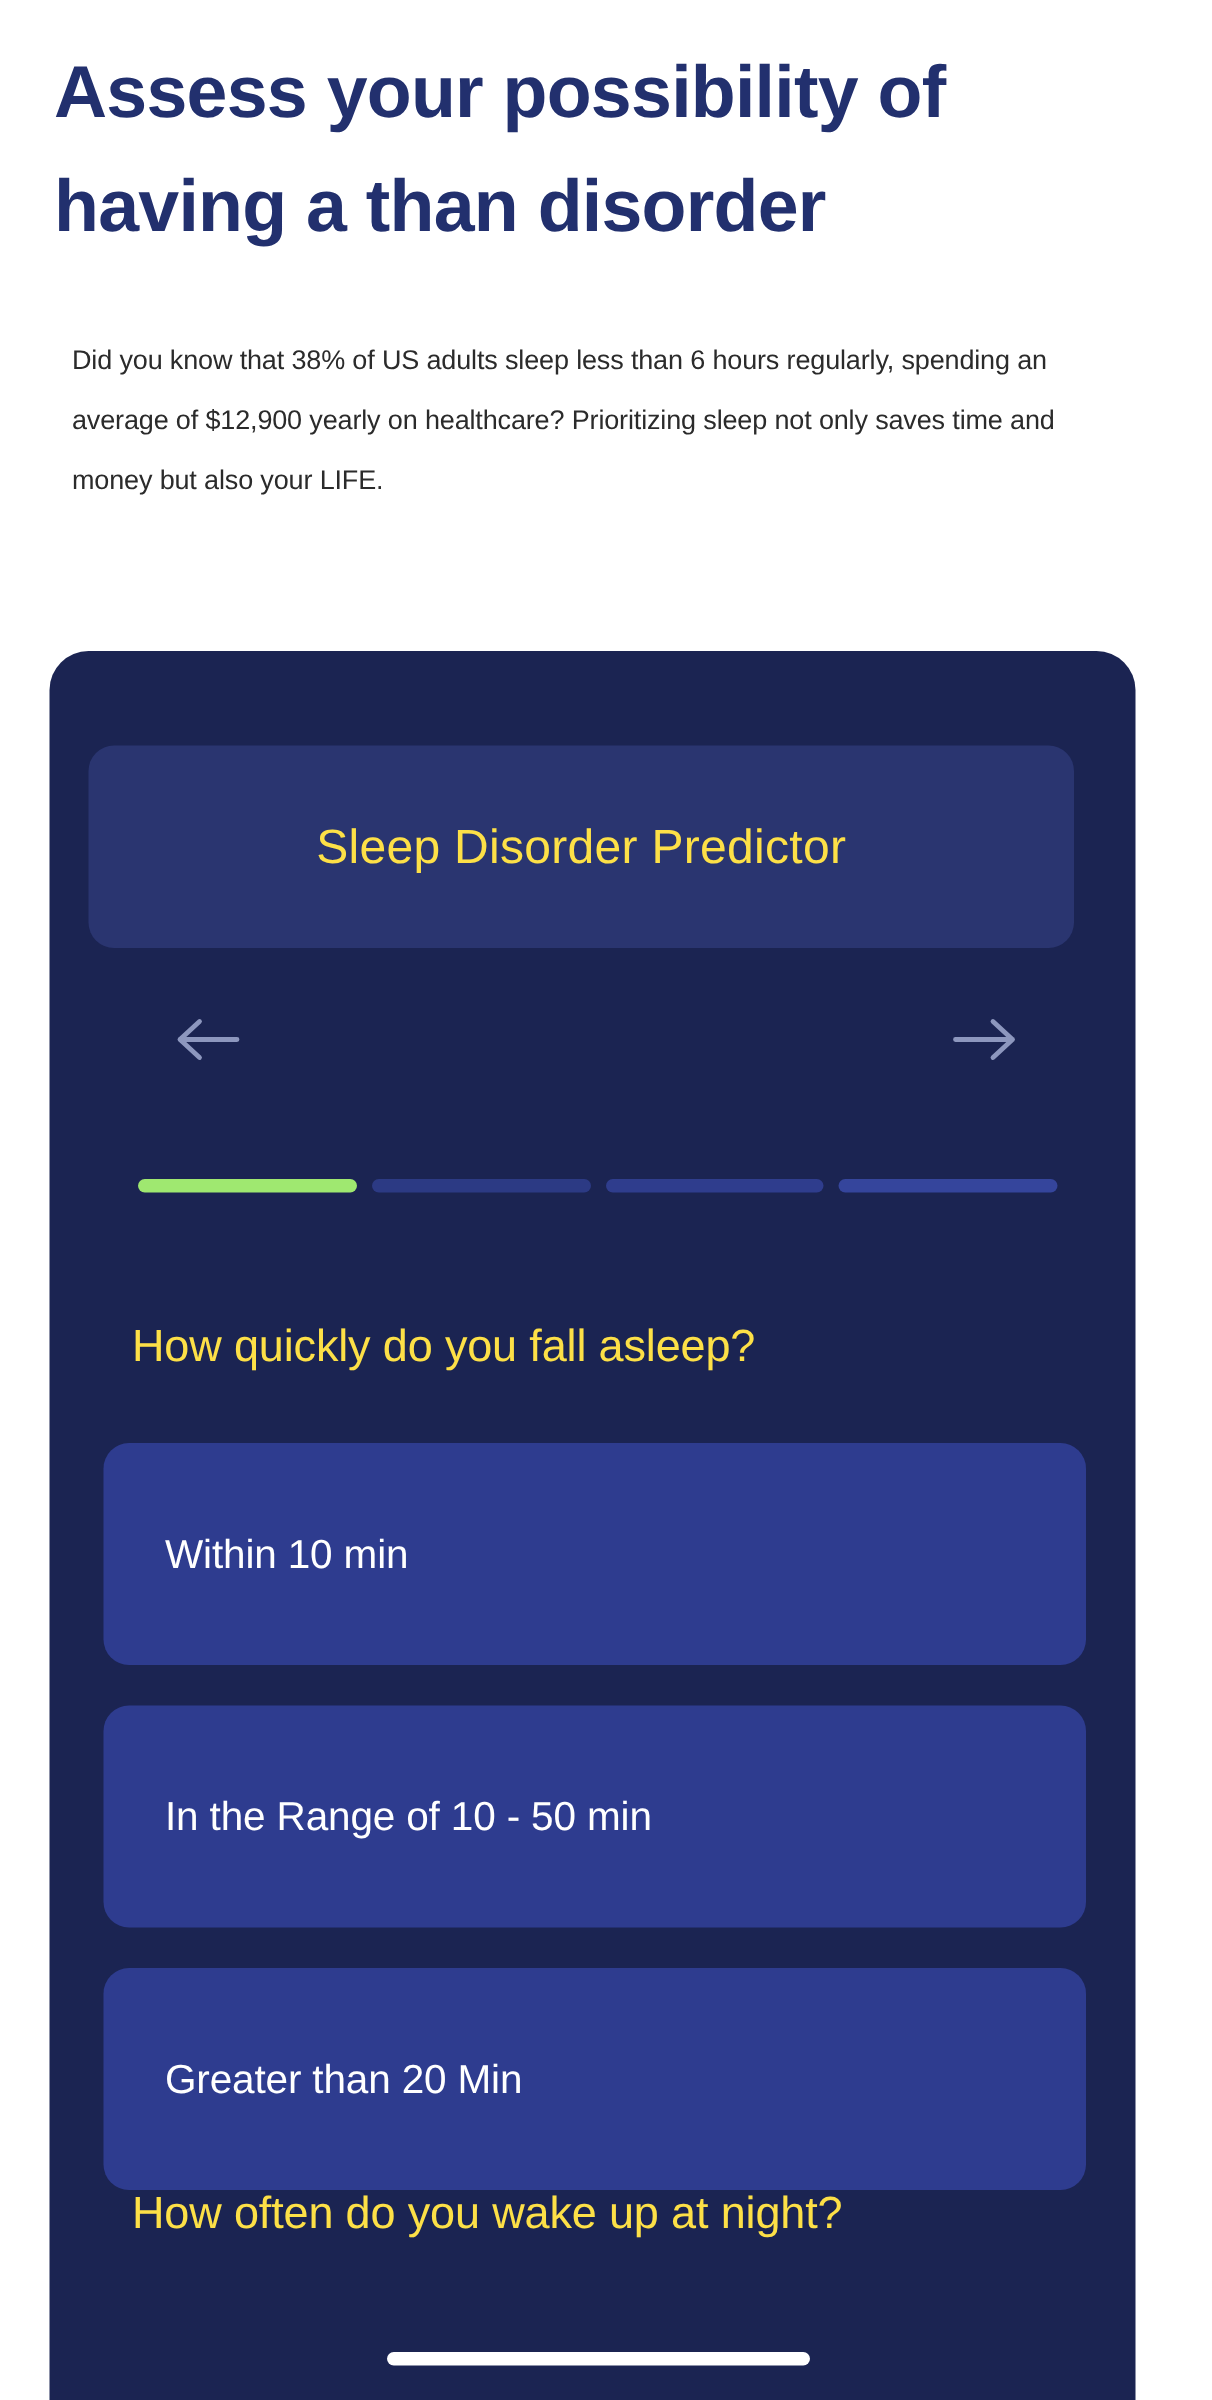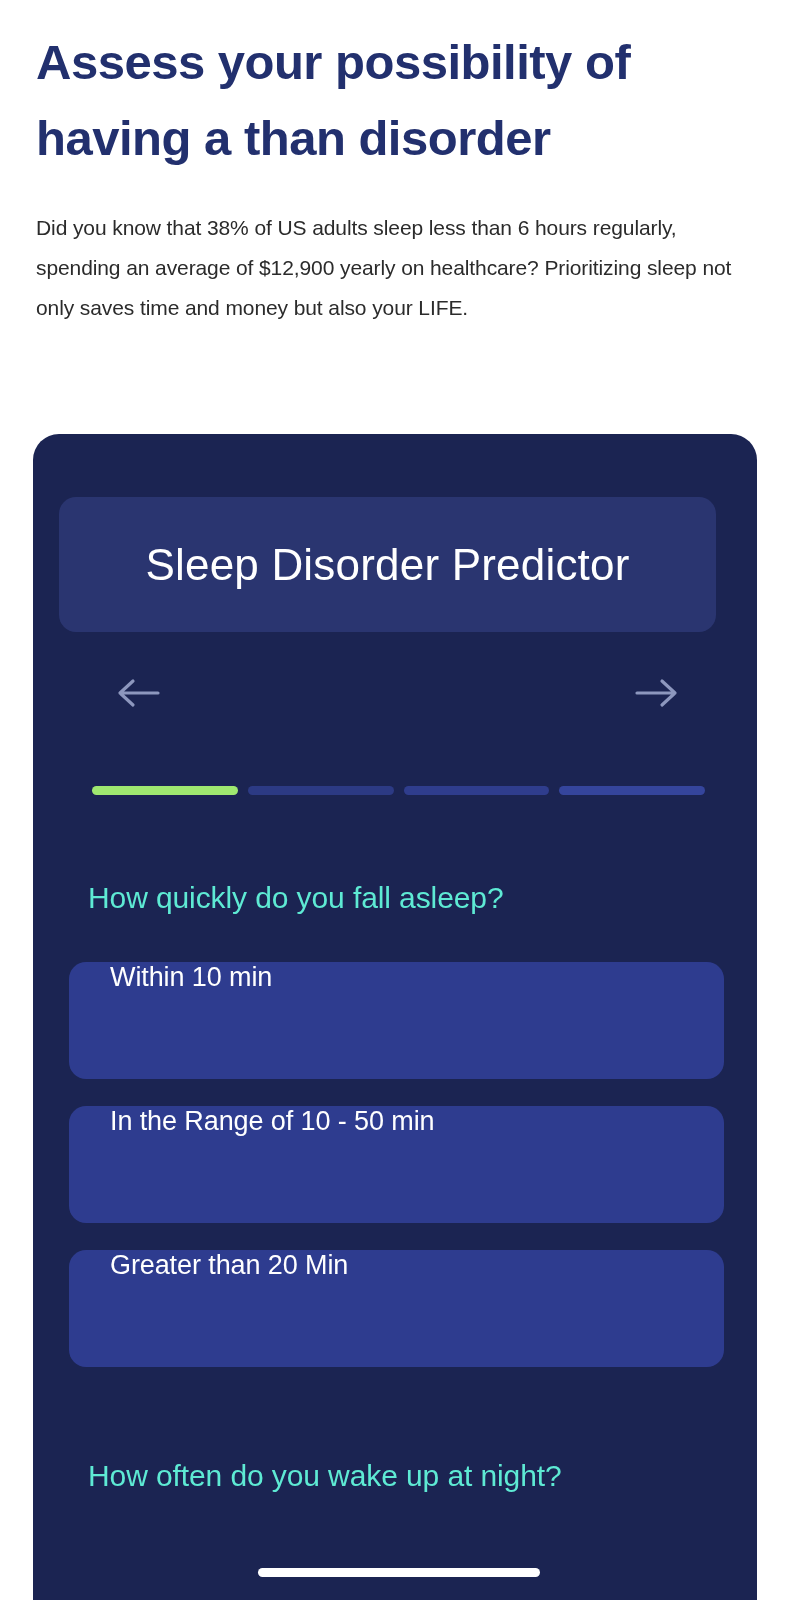--- a/index.html
+++ b/index.html
@@ -36,24 +36,24 @@
     font-size: 49px;
     line-height: 76px;
     font-weight: 700;
     letter-spacing: -0.5px;
     margin: 0;
     width: 700px;
   }
 
   .blurb {
     color: #2B2B2B;
-    font-size: 21px;
+    font-size: 18px;
     line-height: 40px;
     font-weight: 400;
-    margin: 0;
+    margin: 12px;
     width: 705px;
     padding-top: 32px;
     letter-spacing: -0.1px;
   }
 
   
   .quiz-card {
     position: absolute;
     left: 33px;
     top: 434px;
@@ -71,22 +71,22 @@
     width: 657px;
     height: 135px;
     background: #2A3570;
     border-radius: 17px;
     display: flex;
     align-items: center;
     justify-content: center;
   }
 
   .card-title {
-    color: #ffffff;
-    font-size: 44px;
+    color: #fde047;
+    font-size: 32px;
     font-weight: 400;
     letter-spacing: 0.2px;
   }
 
   
   .nav-row {
     position: absolute;
     left: 26px;
     top: 228px;
     width: 657px;
@@ -122,21 +122,21 @@
     background: #2E3C8F;
   }
   .seg.active { background: #9FE870; }
   .seg.s2 { background: #2C3A84; }
   .seg.s3 { background: #2F3D8D; }
   .seg.s4 { background: #35459C; }
 
   
   .question {
     position: absolute;
-    color: #5eead4;
+    color: #fde047;
     font-size: 30px;
     line-height: 44px;
     font-weight: 400;
     letter-spacing: -0.1px;
   }
   .q1 {
     left: 55px;
     top: 442px;
     width: 620px;
   }
@@ -145,25 +145,25 @@
     position: absolute;
     left: 36px;
     top: 528px;
     width: 655px;
     display: flex;
     flex-direction: column;
     gap: 27px;
   }
   .option {
     width: 655px;
-    height: 117px;
+    height: 148px;
     background: #2E3C8F;
     border-radius: 17px;
     display: flex;
-    align-items: flex-start;
+    align-items: center;
     cursor: pointer;
     box-sizing: border-box;
     padding-left: 41px;
   }
   .option-label {
     color: #FFFFFF;
     font-size: 27px;
     font-weight: 400;
     letter-spacing: -0.1px;
   }

